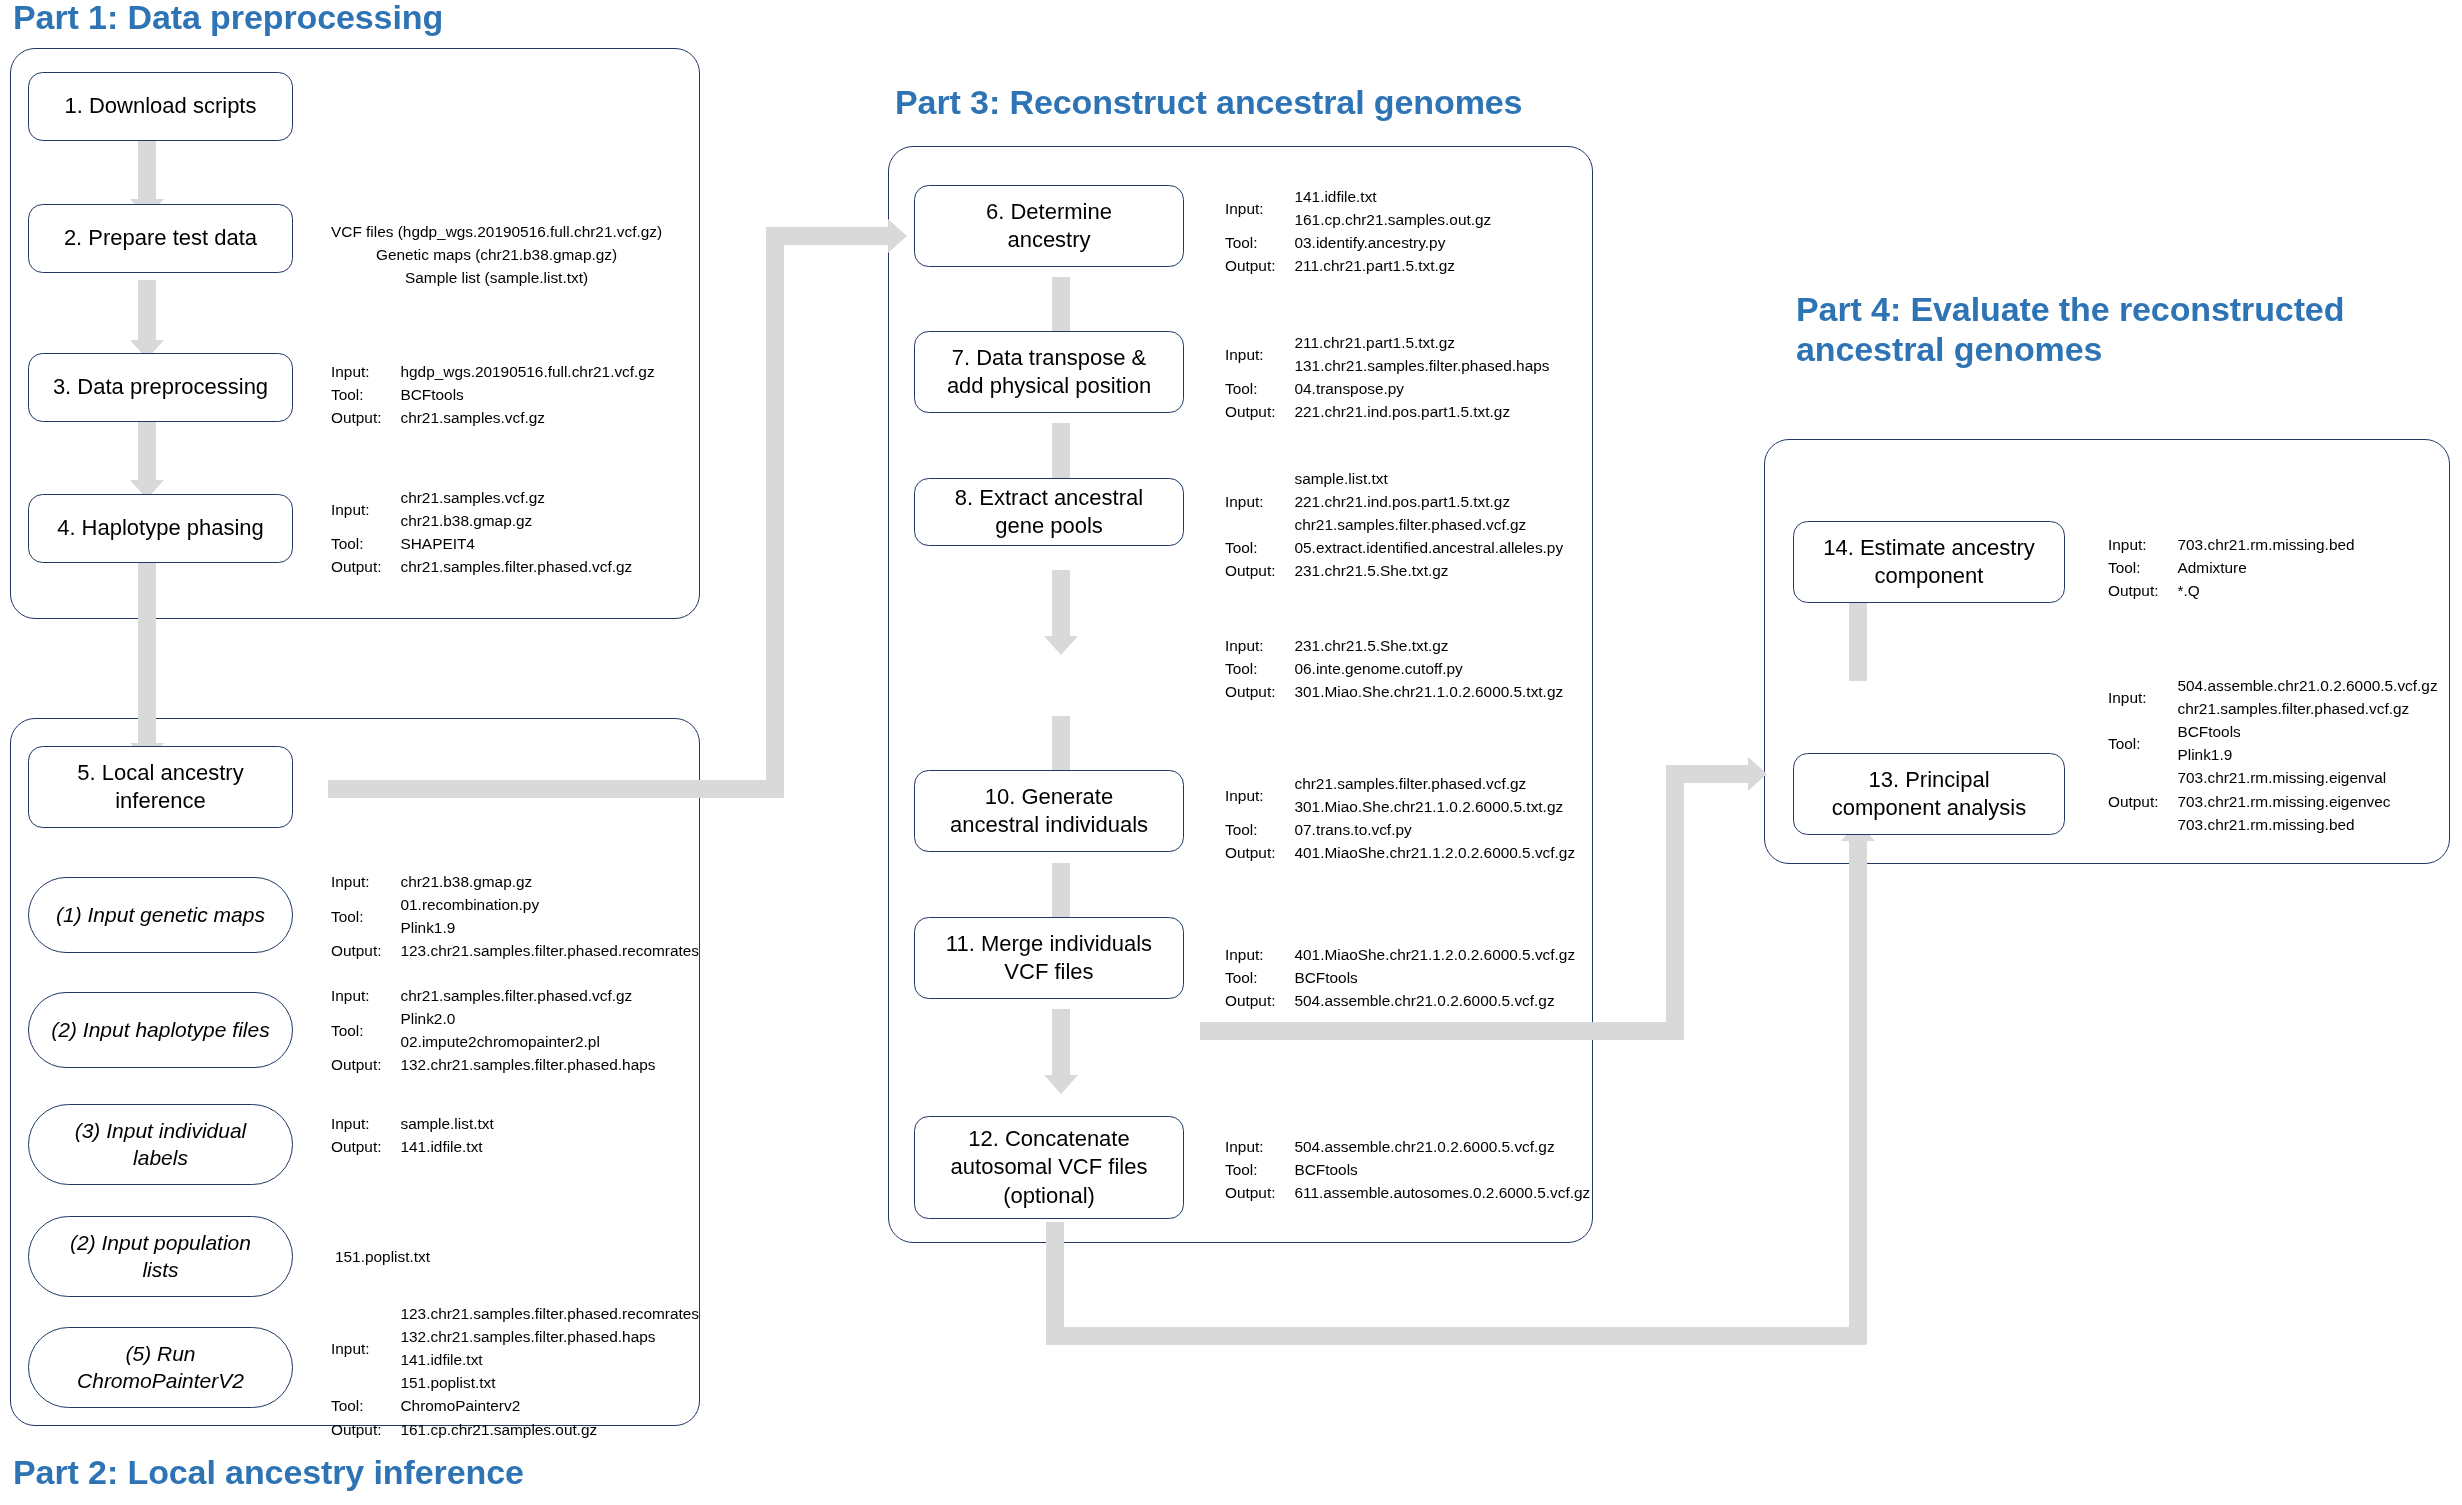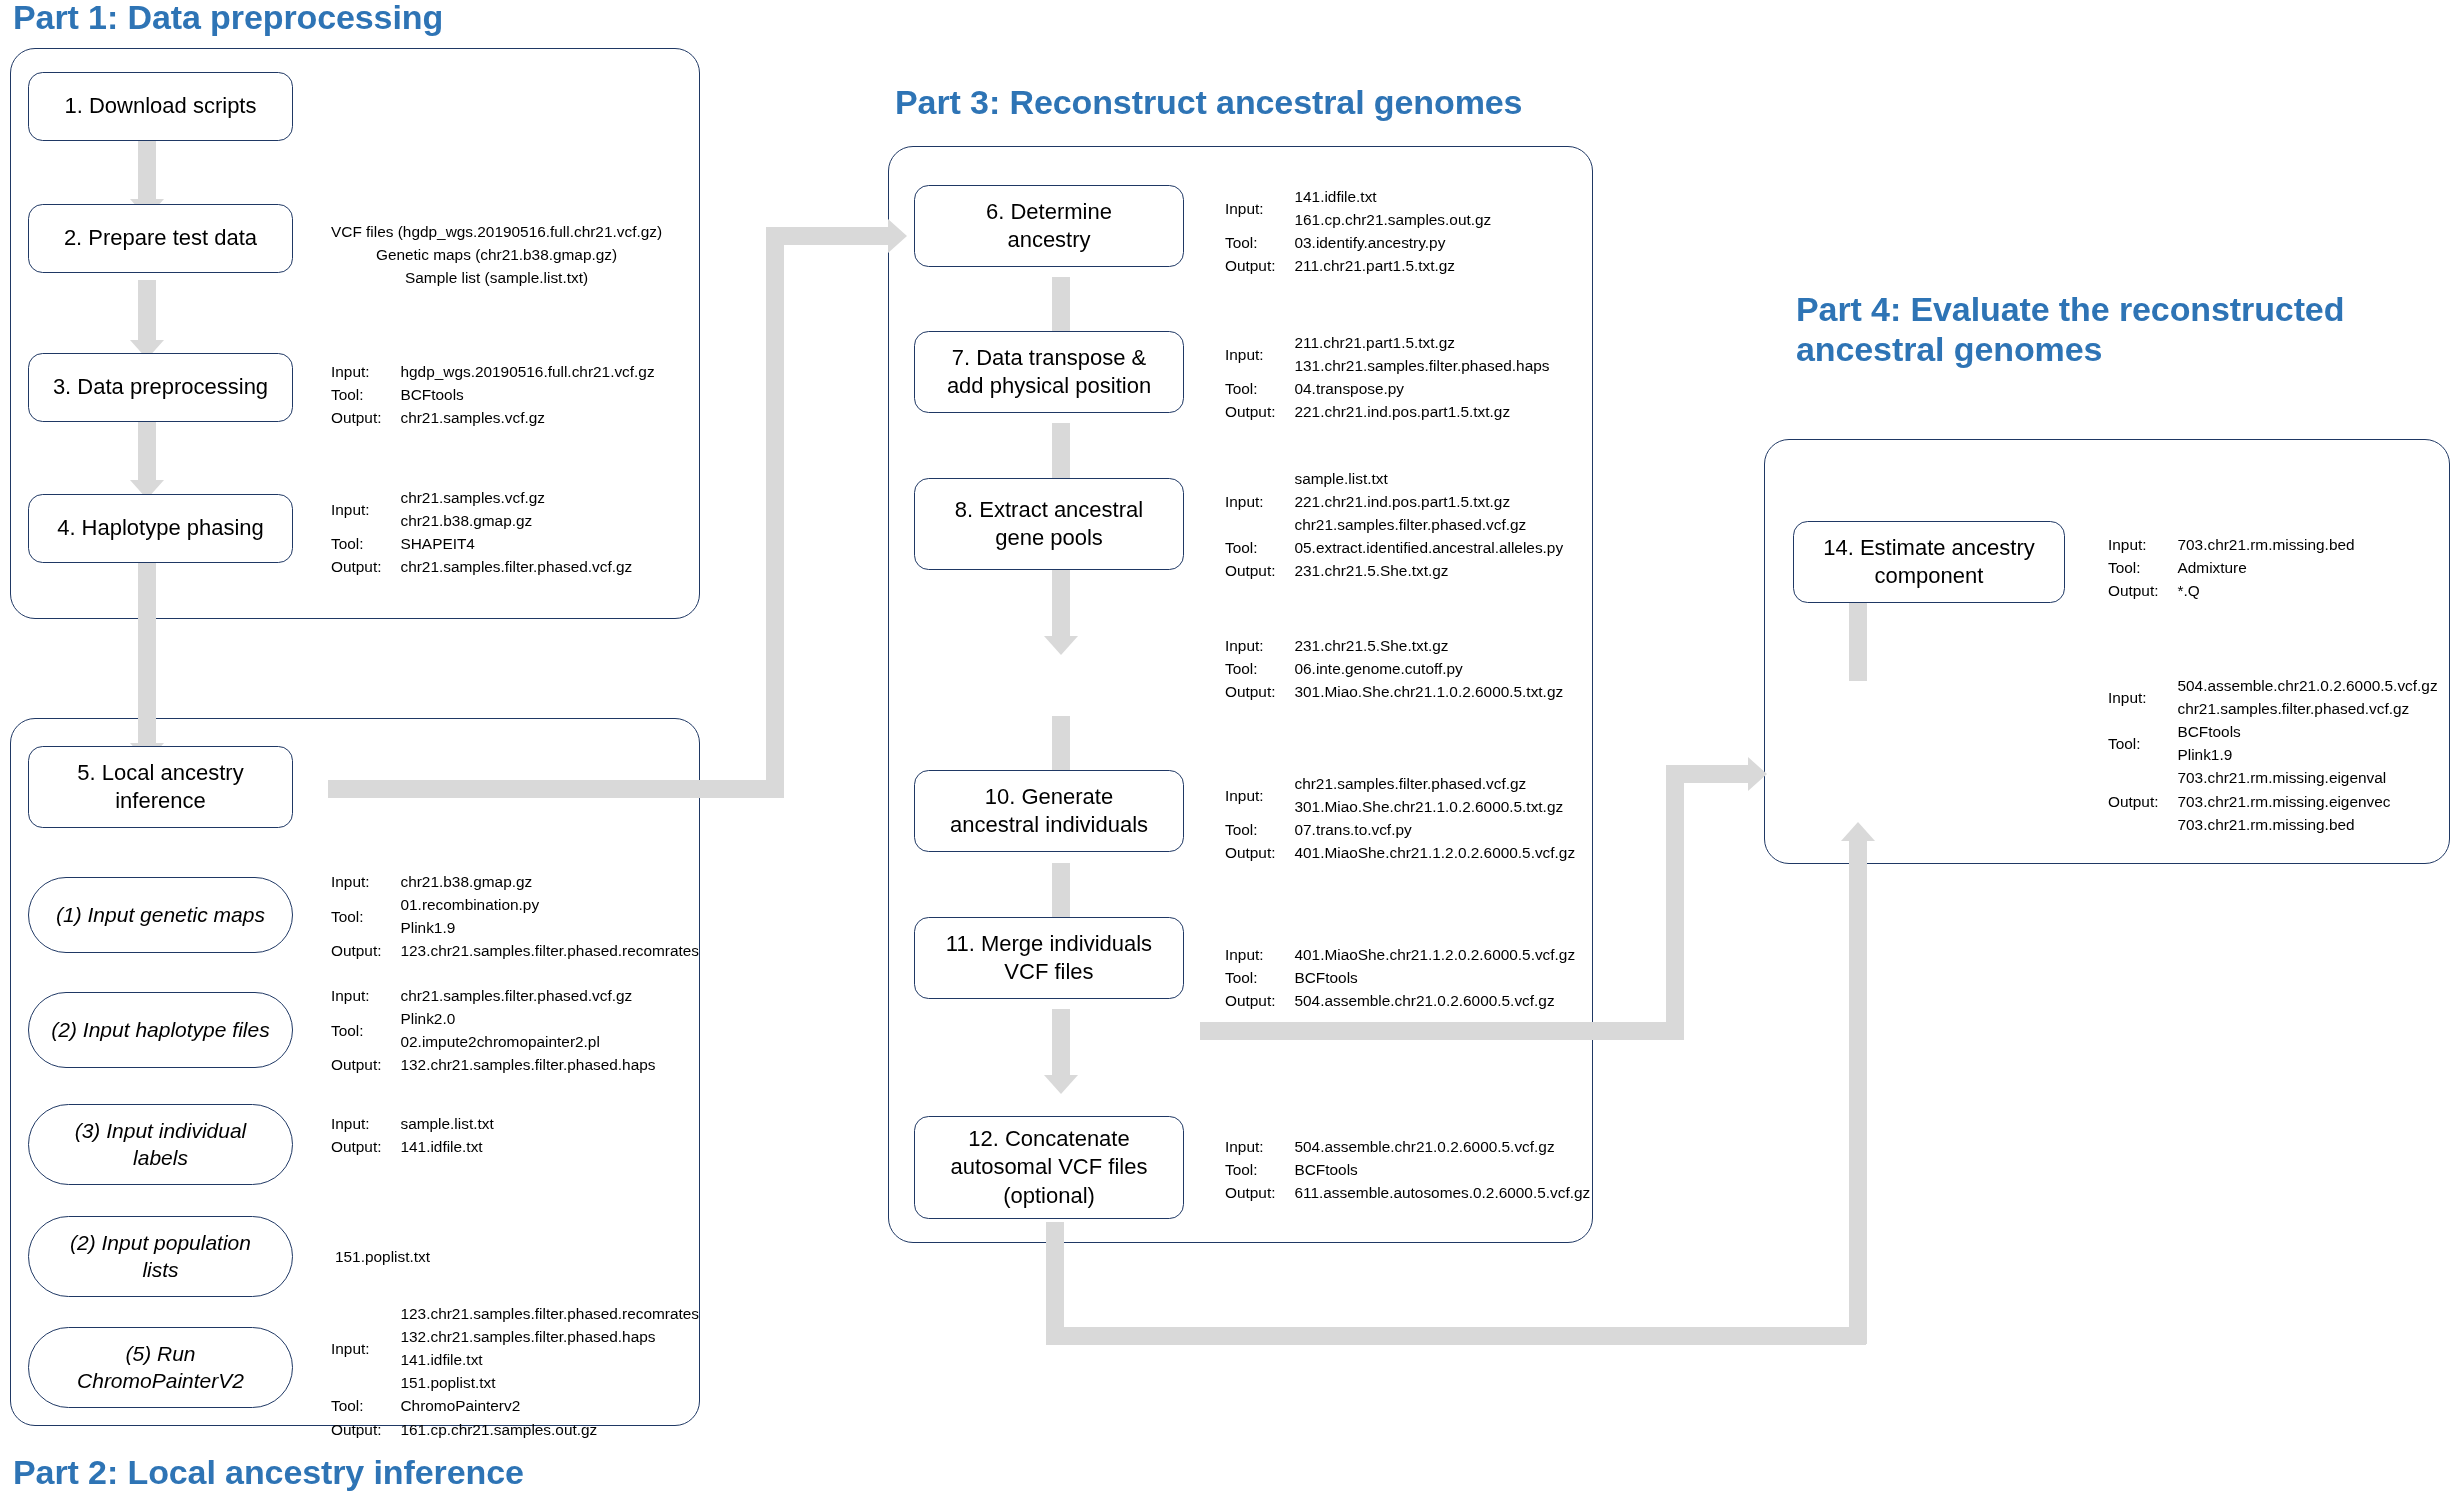--- a/index.html
+++ b/index.html
@@ -210,21 +210,21 @@
   <div class="step" style="left:914px; top:185px; width:270px; height:82px;">
     <span style="white-space:pre-line;">6. Determine
 ancestry</span>
   </div>
 
   <div class="step" style="left:914px; top:331px; width:270px; height:82px;">
     <span style="white-space:pre-line;">7. Data transpose &amp;
 add physical position</span>
   </div>
 
-  <div class="step" style="left:914px; top:478px; width:270px; height:92px;">
+  <div class="step" style="left:914px; top:478px; width:270px; height:68px;">
     <span style="white-space:pre-line;">8. Extract ancestral
 gene pools</span>
   </div>
 
 
   <div class="step" style="left:914px; top:770px; width:270px; height:82px;">
     <span style="white-space:pre-line;">10. Generate
 ancestral individuals</span>
   </div>
 
@@ -237,20 +237,24 @@
     <span style="white-space:pre-line;">12. Concatenate
 autosomal VCF files
 (optional)</span>
   </div>
 
   <div class="step" style="left:1793px; top:521px; width:272px; height:82px;">
     <span style="white-space:pre-line;">14. Estimate ancestry
 component</span>
   </div>
 
+  <div class="step" style="left:1793px; top:753px; width:272px; height:82px;">
+    <span style="white-space:pre-line;">13. Principal
+component analysis</span>
+  </div>
 
   <div class="io plain" style="left:331px; top:220px;">
     <div>VCF files (hgdp_wgs.20190516.full.chr21.vcf.gz)</div>
     <div>Genetic maps (chr21.b38.gmap.gz)</div>
     <div>Sample list (sample.list.txt)</div>
   </div>
 
   <div class="io" style="left:331px; top:360px;">
     <table>
       <tbody>

